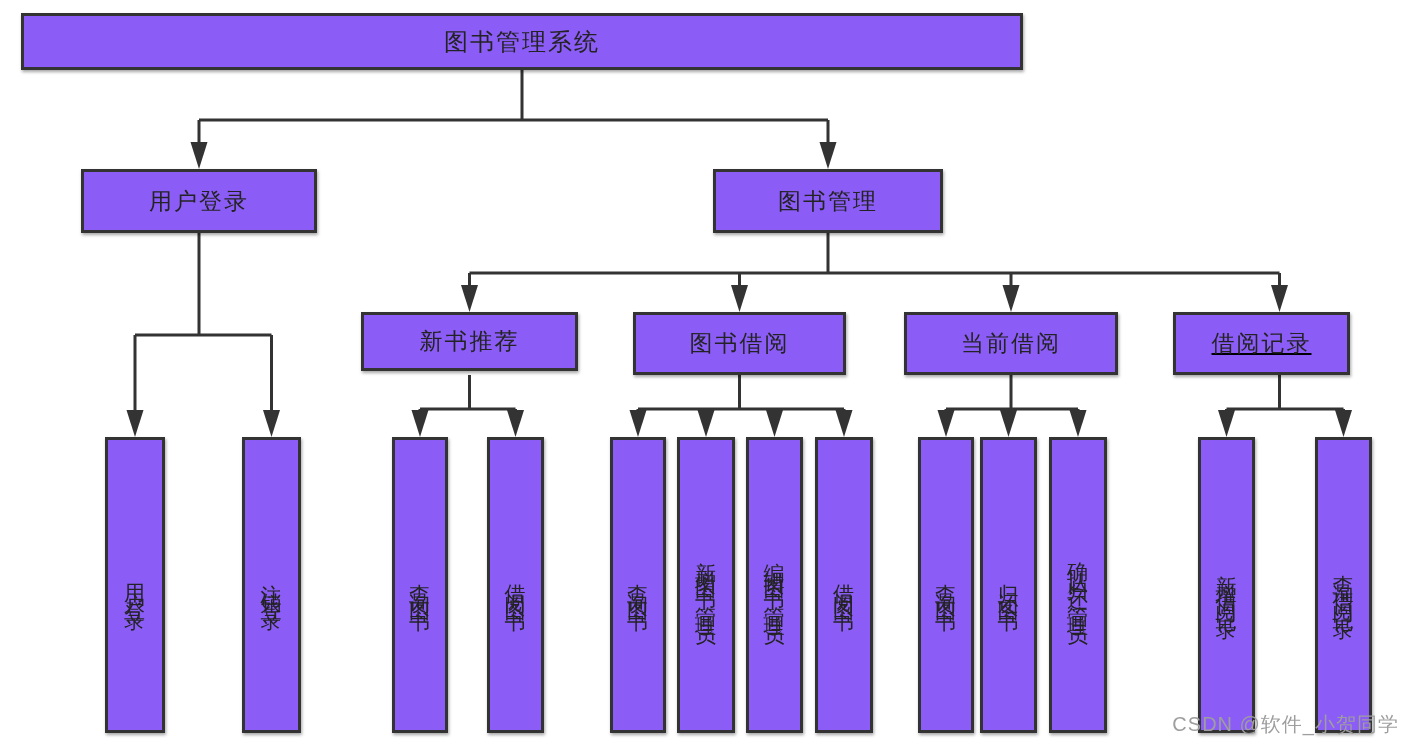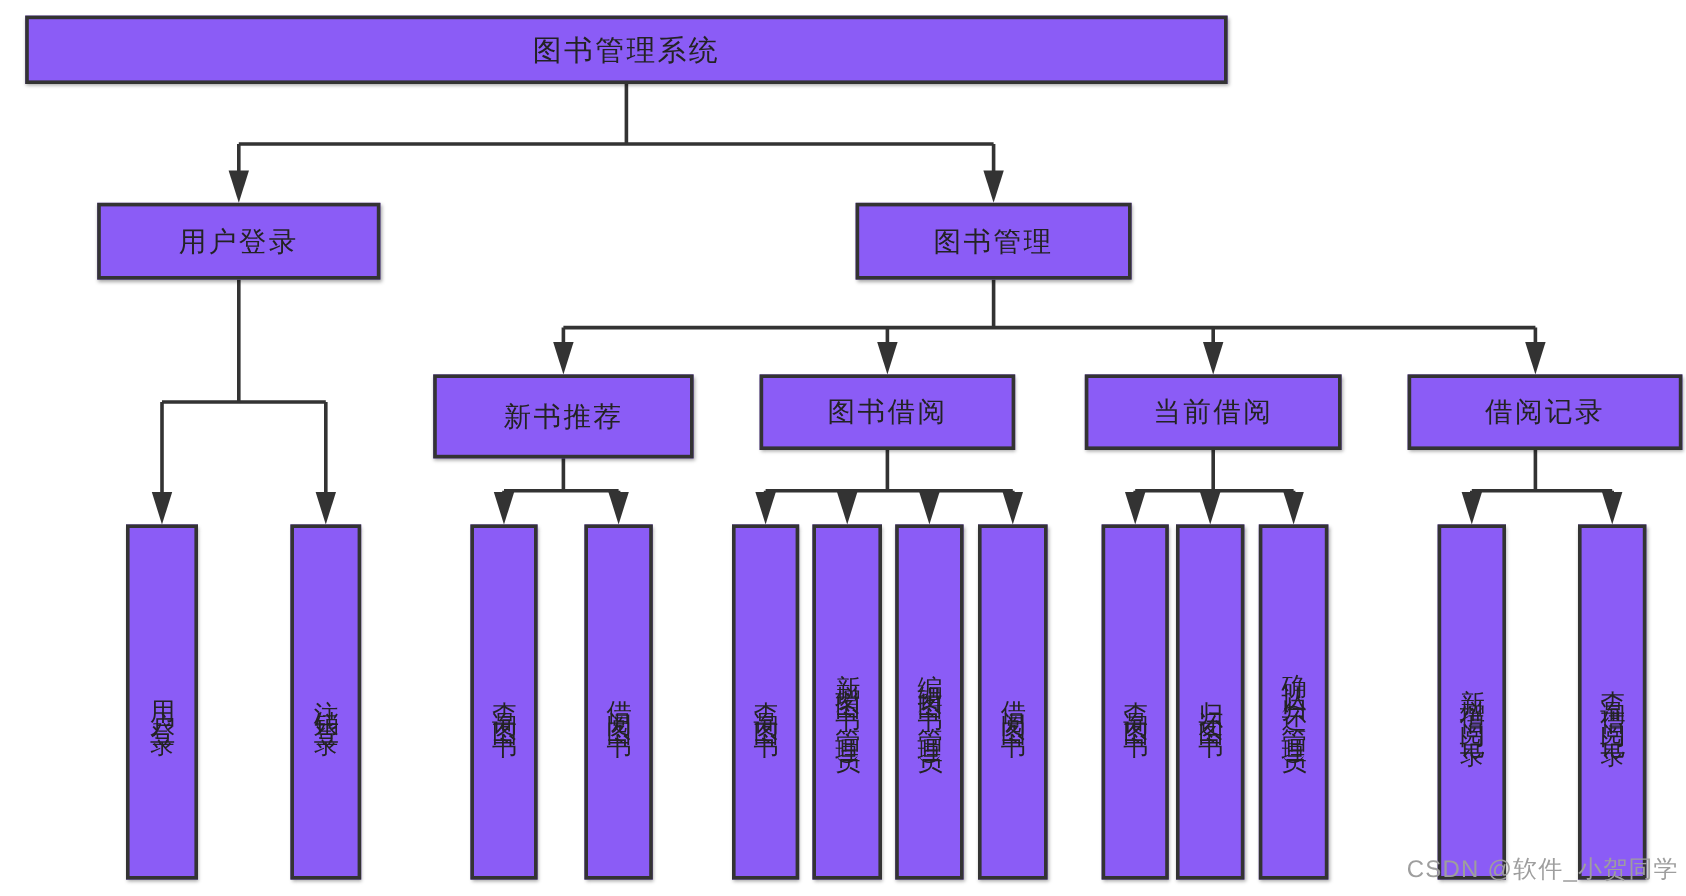--- a/index.html
+++ b/index.html
@@ -70,30 +70,30 @@
   <div class="watermark">CSDN @软件_小贺同学</div>
 <div class="node horizontal root" style="left: 21px; top: 13px; width: 1002px; height: 57px;">
       <span class="node-label">图书管理系统</span>
     </div>
     <div class="node horizontal" style="left: 81px; top: 169px; width: 236px; height: 64px;">
       <span class="node-label">用户登录</span>
     </div>
     <div class="node horizontal" style="left: 713px; top: 169px; width: 230px; height: 64px; align-items: center;">
       <span class="node-label">图书管理</span>
     </div>
-    <div class="node horizontal" style="left: 361px; top: 312px; width: 217px; height: 70px;">
+    <div class="node horizontal" style="left: 361px; top: 312px; width: 217px; height: 59px;">
       <span class="node-label">新书推荐</span>
     </div>
     <div class="node horizontal" style="left: 633px; top: 312px; width: 213px; height: 63px; text-align: right;">
       <span class="node-label">图书借阅</span>
     </div>
     <div class="node horizontal" style="left: 904px; top: 312px; width: 214px; height: 63px;">
       <span class="node-label">当前借阅</span>
     </div>
-    <div class="node horizontal" style="left: 1173px; top: 312px; width: 229px; height: 63px;">
+    <div class="node horizontal" style="left: 1173px; top: 312px; width: 177px; height: 63px; text-decoration: underline;">
       <span class="node-label">借阅记录</span>
     </div>
     <div class="node vertical" style="left: 105px; top: 437px; width: 60px; height: 296px;">
       <span class="node-label">用户登录</span>
     </div>
     <div class="node vertical" style="left: 242px; top: 437px; width: 59px; height: 296px;">
       <span class="node-label">注销登录</span>
     </div>
     <div class="node vertical" style="left: 392px; top: 437px; width: 56px; height: 296px;">
       <span class="node-label">查询图书</span>

